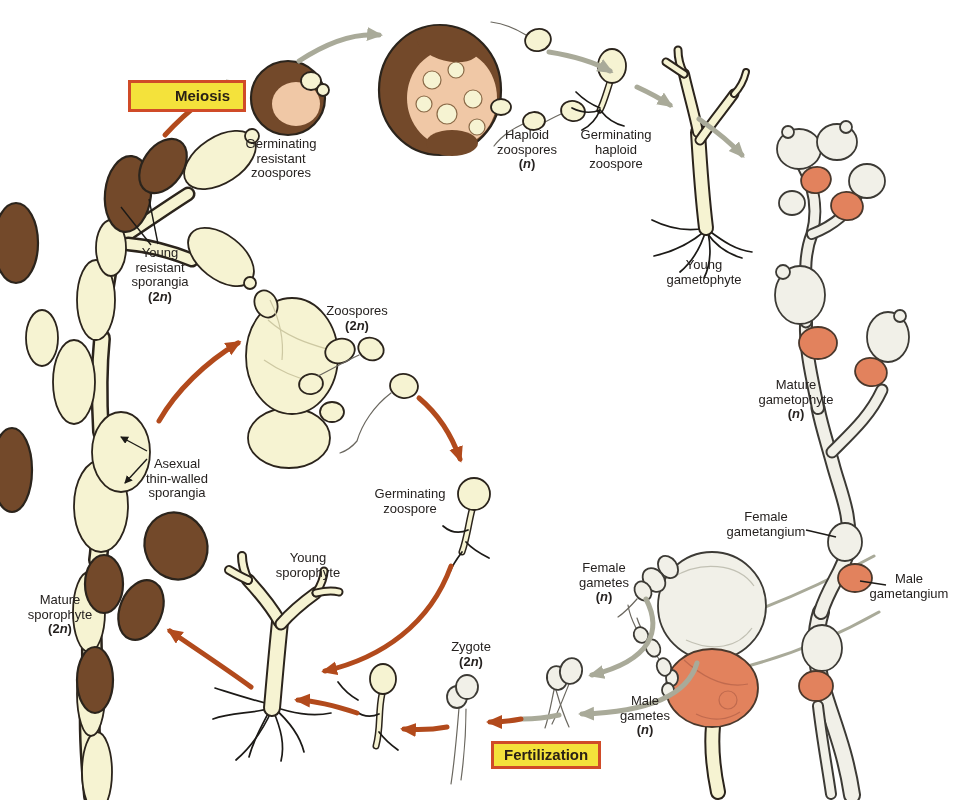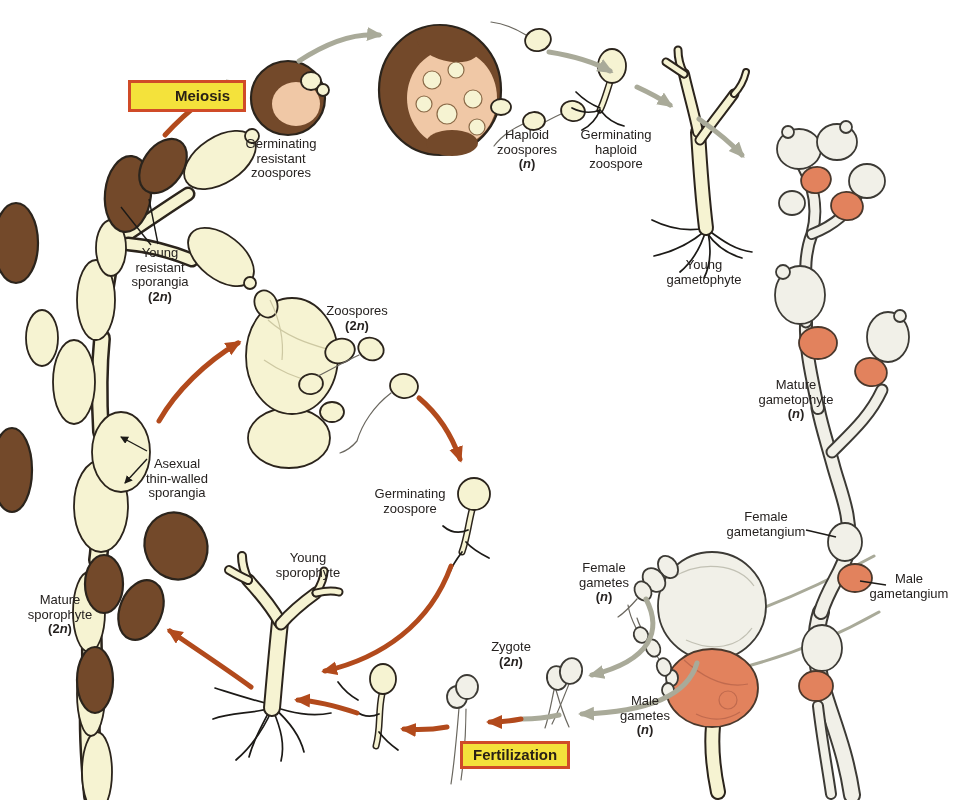--- a/index.html
+++ b/index.html
@@ -339,21 +339,21 @@
     <path class="lead" d="M151,245 L121,207"></path>
     <path class="lead" d="M158,244 L149,199"></path>
     <path class="lead" marker-end="url(#mblk)" d="M147,451 L121,437"></path>
     <path class="lead" marker-end="url(#mblk)" d="M147,459 L125,483"></path>
     <path class="lead" d="M806,530 L836,537"></path>
     <path class="lead" d="M886,585 L860,581"></path>
   </g>
 </svg>
 
 <div class="procbox" style="left:128px;top:80px;padding-left:44px;">Meiosis</div>
-<div class="procbox" style="left:460px;top:741px;padding:2px 10px;">Fertilization</div>
+<div class="procbox" style="left:491px;top:741px;padding:2px 10px;">Fertilization</div>
 
 <div class="lbl" style="left:281px;top:137px;">
   <span class="ln">Germinating</span>
   <span class="ln">resistant</span>
   <span class="ln">zoospores</span>
 </div>
 
 <div class="lbl" style="left:527px;top:128px;">
   <span class="ln">Haploid</span>
   <span class="ln">zoospores</span>
@@ -392,21 +392,21 @@
   <span class="ln">gametes</span>
   <span class="ln ploidy">(<i>n</i>)</span>
 </div>
 
 <div class="lbl" style="left:645px;top:694px;">
   <span class="ln">Male</span>
   <span class="ln">gametes</span>
   <span class="ln ploidy">(<i>n</i>)</span>
 </div>
 
-<div class="lbl" style="left:471px;top:640px;margin-left:40px;">
+<div class="lbl" style="left:471px;top:640px;">
   <span class="ln">Zygote</span>
   <span class="ln ploidy">(2<i>n</i>)</span>
 </div>
 
 <div class="lbl" style="left:308px;top:551px;">
   <span class="ln">Young</span>
   <span class="ln">sporophyte</span>
 </div>
 
 <div class="lbl" style="left:410px;top:487px;">

